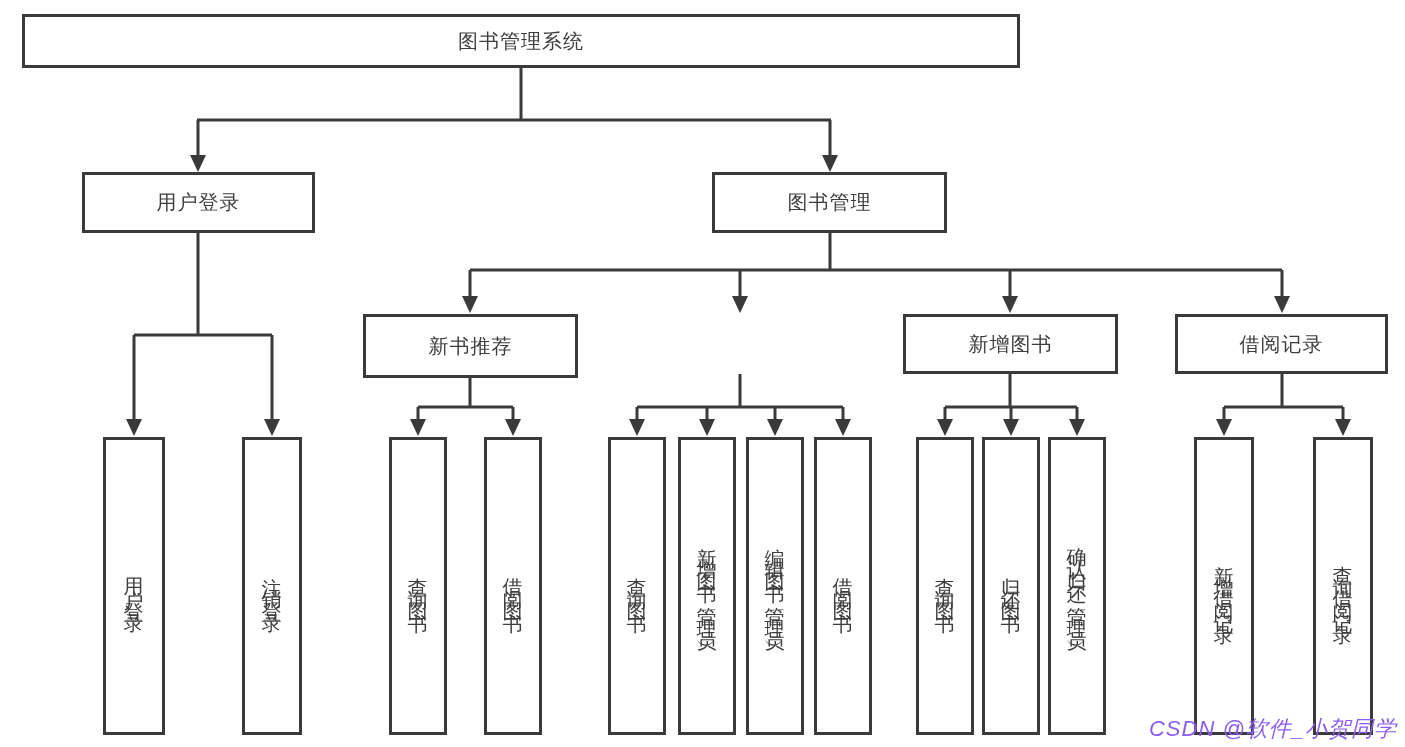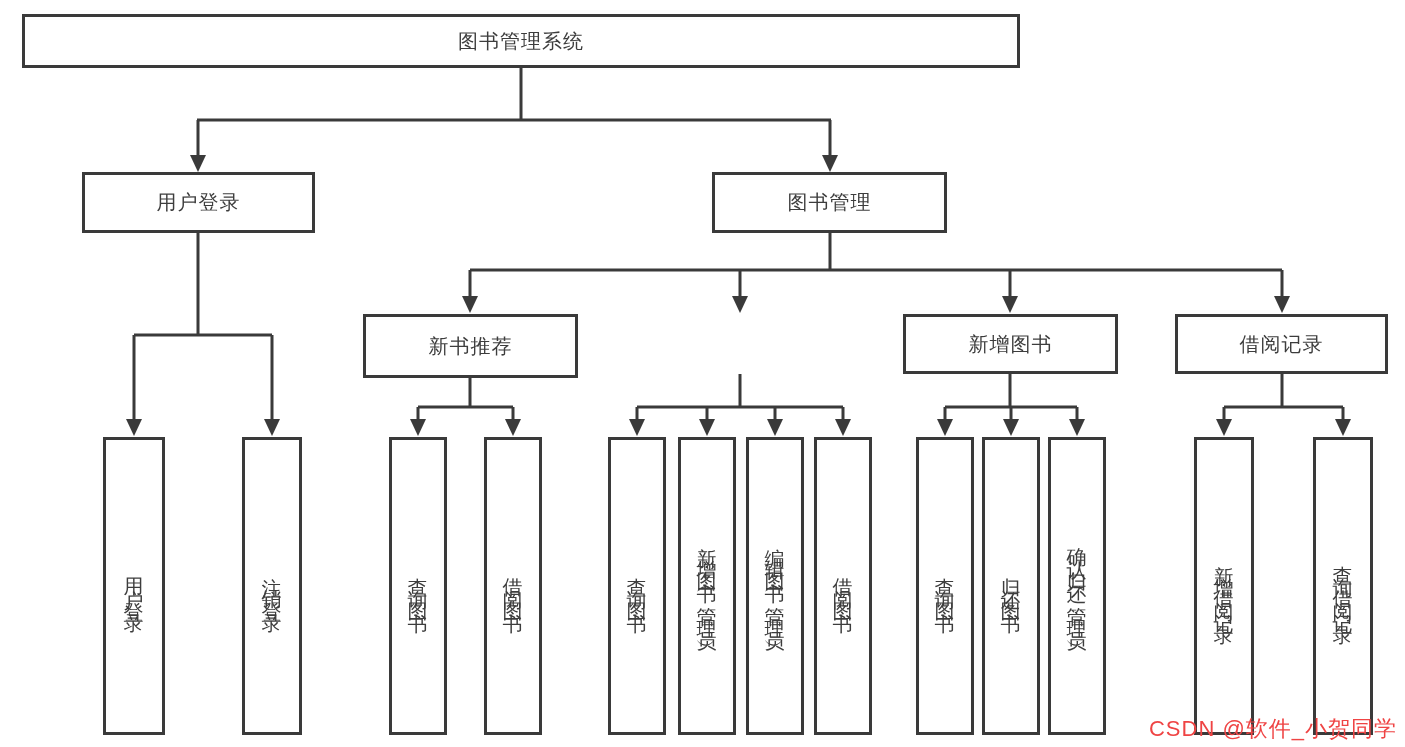--- a/index.html
+++ b/index.html
@@ -37,24 +37,25 @@
   .connectors {
     position: absolute;
     left: 0; top: 0;
     z-index: 1;
   }
   .watermark {
     position: absolute;
     right: 8px;
     top: 714px;
     font-size: 22px;
-    color: #ef4444;
+    color: #8b5cf6;
     letter-spacing: 1px;
     z-index: 5;
     white-space: nowrap;
+    font-style: italic;
   }
 </style>
 </head>
 <body>
 
 <div class="stage">
 
   <svg class="connectors" width="1405" height="747">
     <g stroke="#3a3a3a" stroke-width="3" fill="none">
       <path d="M521 68 V121 M197 120 H831 M198 120 V157 M830 120 V157"></path>

